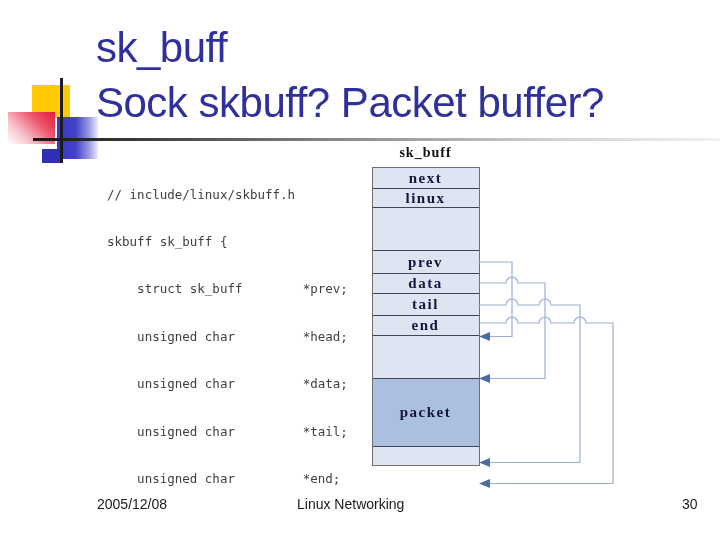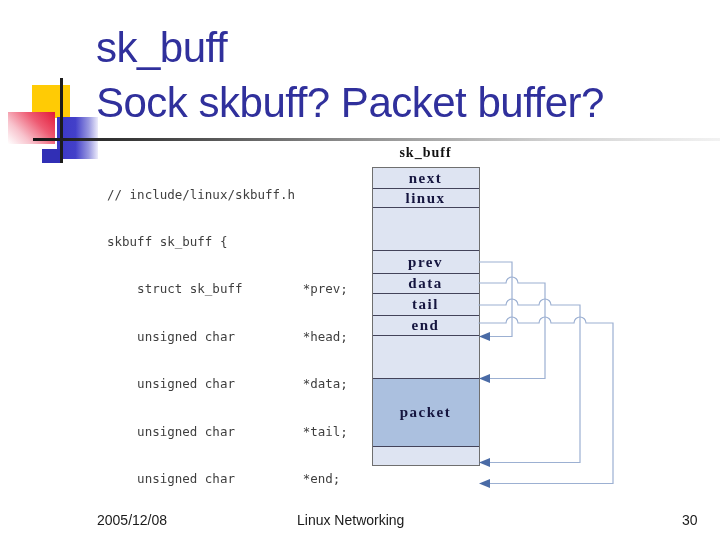--- a/index.html
+++ b/index.html
@@ -41,21 +41,21 @@
   .r-next{height:21px;} .r-prev{height:19px;} .r-sp1{height:43px;}
   .r-head{height:23px;} .r-data{height:20px;} .r-tail{height:22px;}
   .r-end{height:20px;}  .r-sp2{height:43px;}
   .r-packet{height:68px;background:var(--packet-fill,#abc0df);}
   .r-sp3{height:18px;border-bottom:none;}
   
   .conn-svg{position:absolute;left:0;top:0;pointer-events:none;}
   .conn{fill:none;stroke:var(--connector,#9cb0d2);stroke-width:1.2;}
   .arrow{fill:var(--arrow,#4a6ba6);stroke:none;}
   
-  .footer-item{position:absolute;top:512px;font-size:14px;color:#1a1a1a;white-space:nowrap;}
+  .footer-item{position:absolute;top:496px;font-size:14px;color:#1a1a1a;white-space:nowrap;}
   .f-date{left:97px;}
   .f-center{left:297px;}
   .f-page{left:682px;}
 </style>
 </head>
 <body>
 
 <div class="slide">
 
   <div class="sq sq-yellow"></div>

